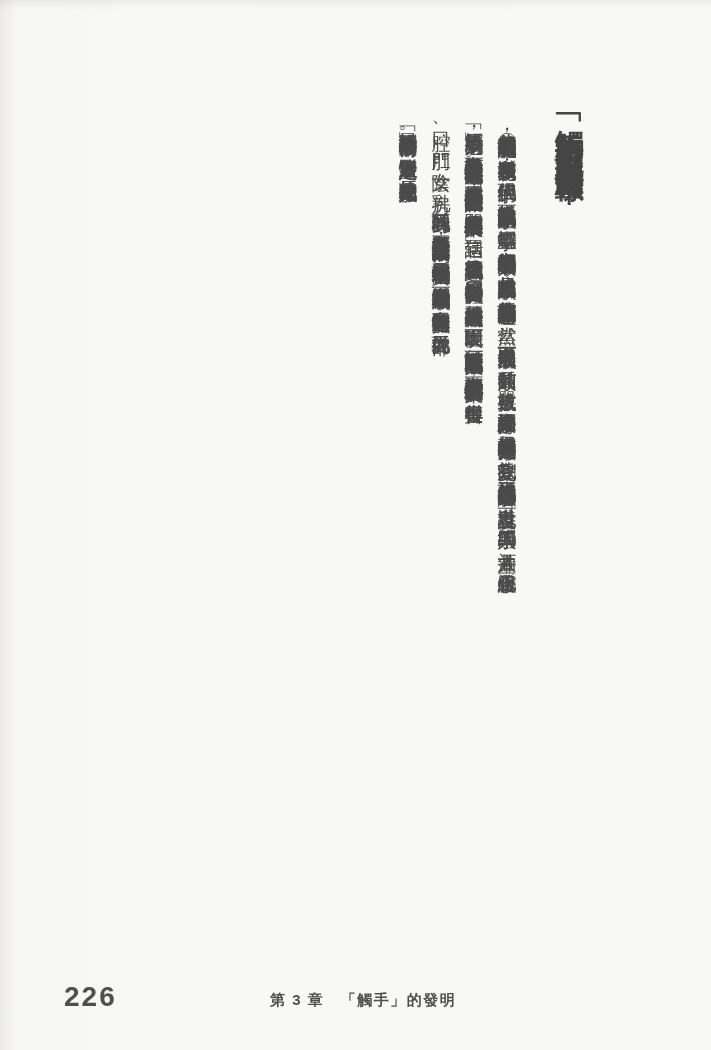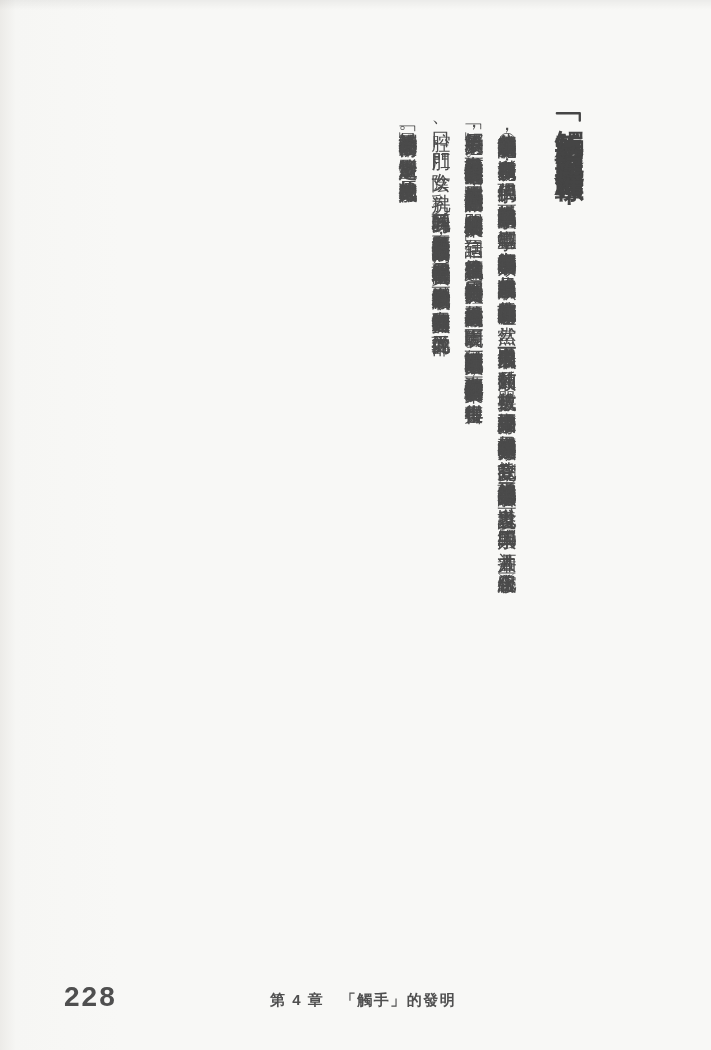--- a/index.html
+++ b/index.html
@@ -76,17 +76,17 @@
 <div class="page">
 
   <div class="content">
     <h1 class="section-title">「觸手凌辱」的魅力與現在的規範標準</h1>
     <p class="para">八〇年代的非劇畫系觸手由於沒有達成記號化，所以存在很多種類和功能；但現代的觸手，大抵可以粗略分成章魚和烏賊型的吸盤狀觸手、蠕蟲型觸手、存在無數細小觸手的海葵型觸手三大種類，收斂成容易辨識的幾種形狀，使大多數讀者都能馬上理解它們的作用原理。當然，下面還可以依照尖端的形狀、黏液的種類、單數或複數、由誰操縱等要素更加細分，但本書的目的並非研究觸手的生物學分類，故在此割愛。想更加了解現代觸手生物學分類的讀者，可以參考『真說　觸手學入門』（二〇一二，酒井童人，綜合化學出版）。</p>
     <p class="para">「觸手凌辱」原本的魅力，在於讀者可以輕易想像出這種給予女性超越人智之究極快樂的表現。被運用在眾多「觸手凌辱」場面的象徵性台詞「現在開始，你即將品嘗到從未經驗過的快樂！」這句話，簡直就像是在強調這點。用觸手同時從內外欺負女體，然後再結合漫畫獨有的殘像、斷面圖表現，便可以讓讀者看到人類之間不可能實現的玩法。而讀者也能共享那些被侵犯的女性從未體驗過的快樂，從中獲得興奮。</p>
     <p class="para">口腔、肛門、女陰、乳房、乳頭的同時玩弄。甚至是從肛門插入後貫通內臟從口腔穿出等過激的描寫，只要運用觸手都能輕鬆實現。可自由變形的觸手還能化成棕刷狀，在舔遍女體的同時進行愛撫，並從內部玩弄。</p>
     <p class="para">最近的「觸手」作品甚至更加複合前衛。儘管形狀逐漸定型，凌辱的方式卻比八〇年代更加</p>
   </div>
 
-  <div class="footer-pagenum">228</div>
+  <div class="footer-pagenum">226</div>
 
-  <div class="footer-chapter">第 4 章　「觸手」的發明</div>
+  <div class="footer-chapter">第 3 章　「觸手」的發明</div>
 
 </div>
 
 </body></html>

